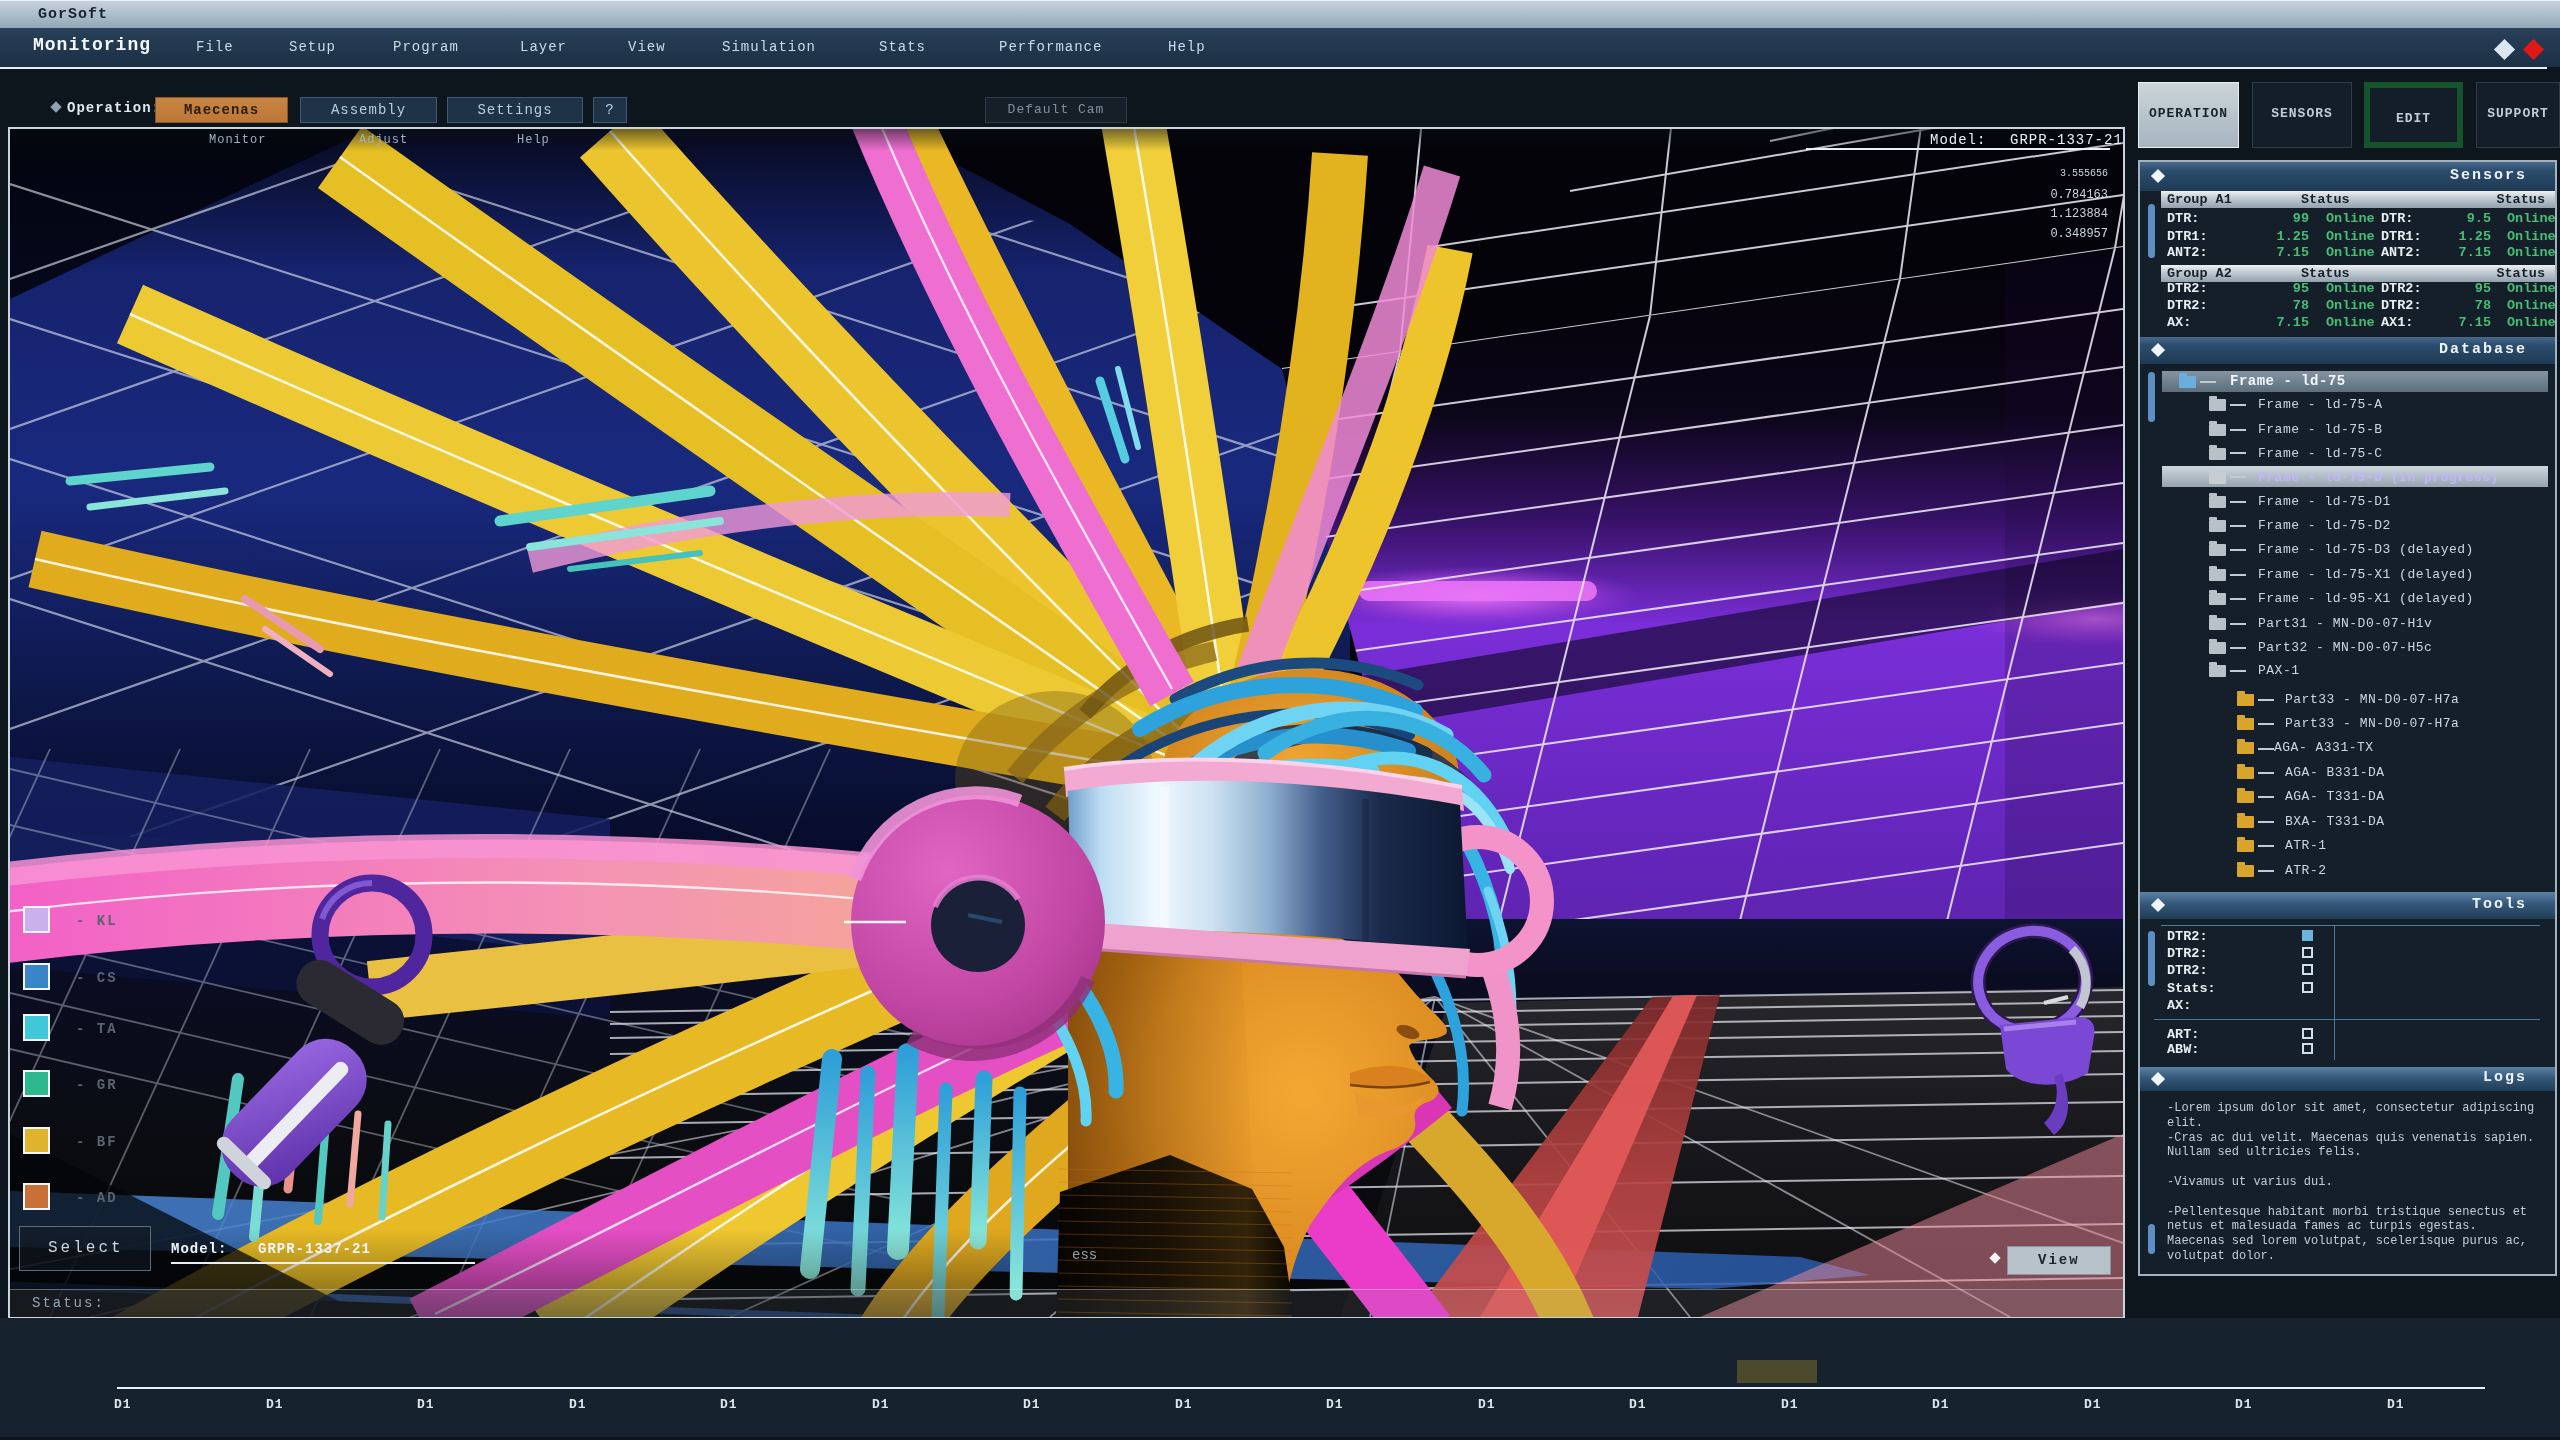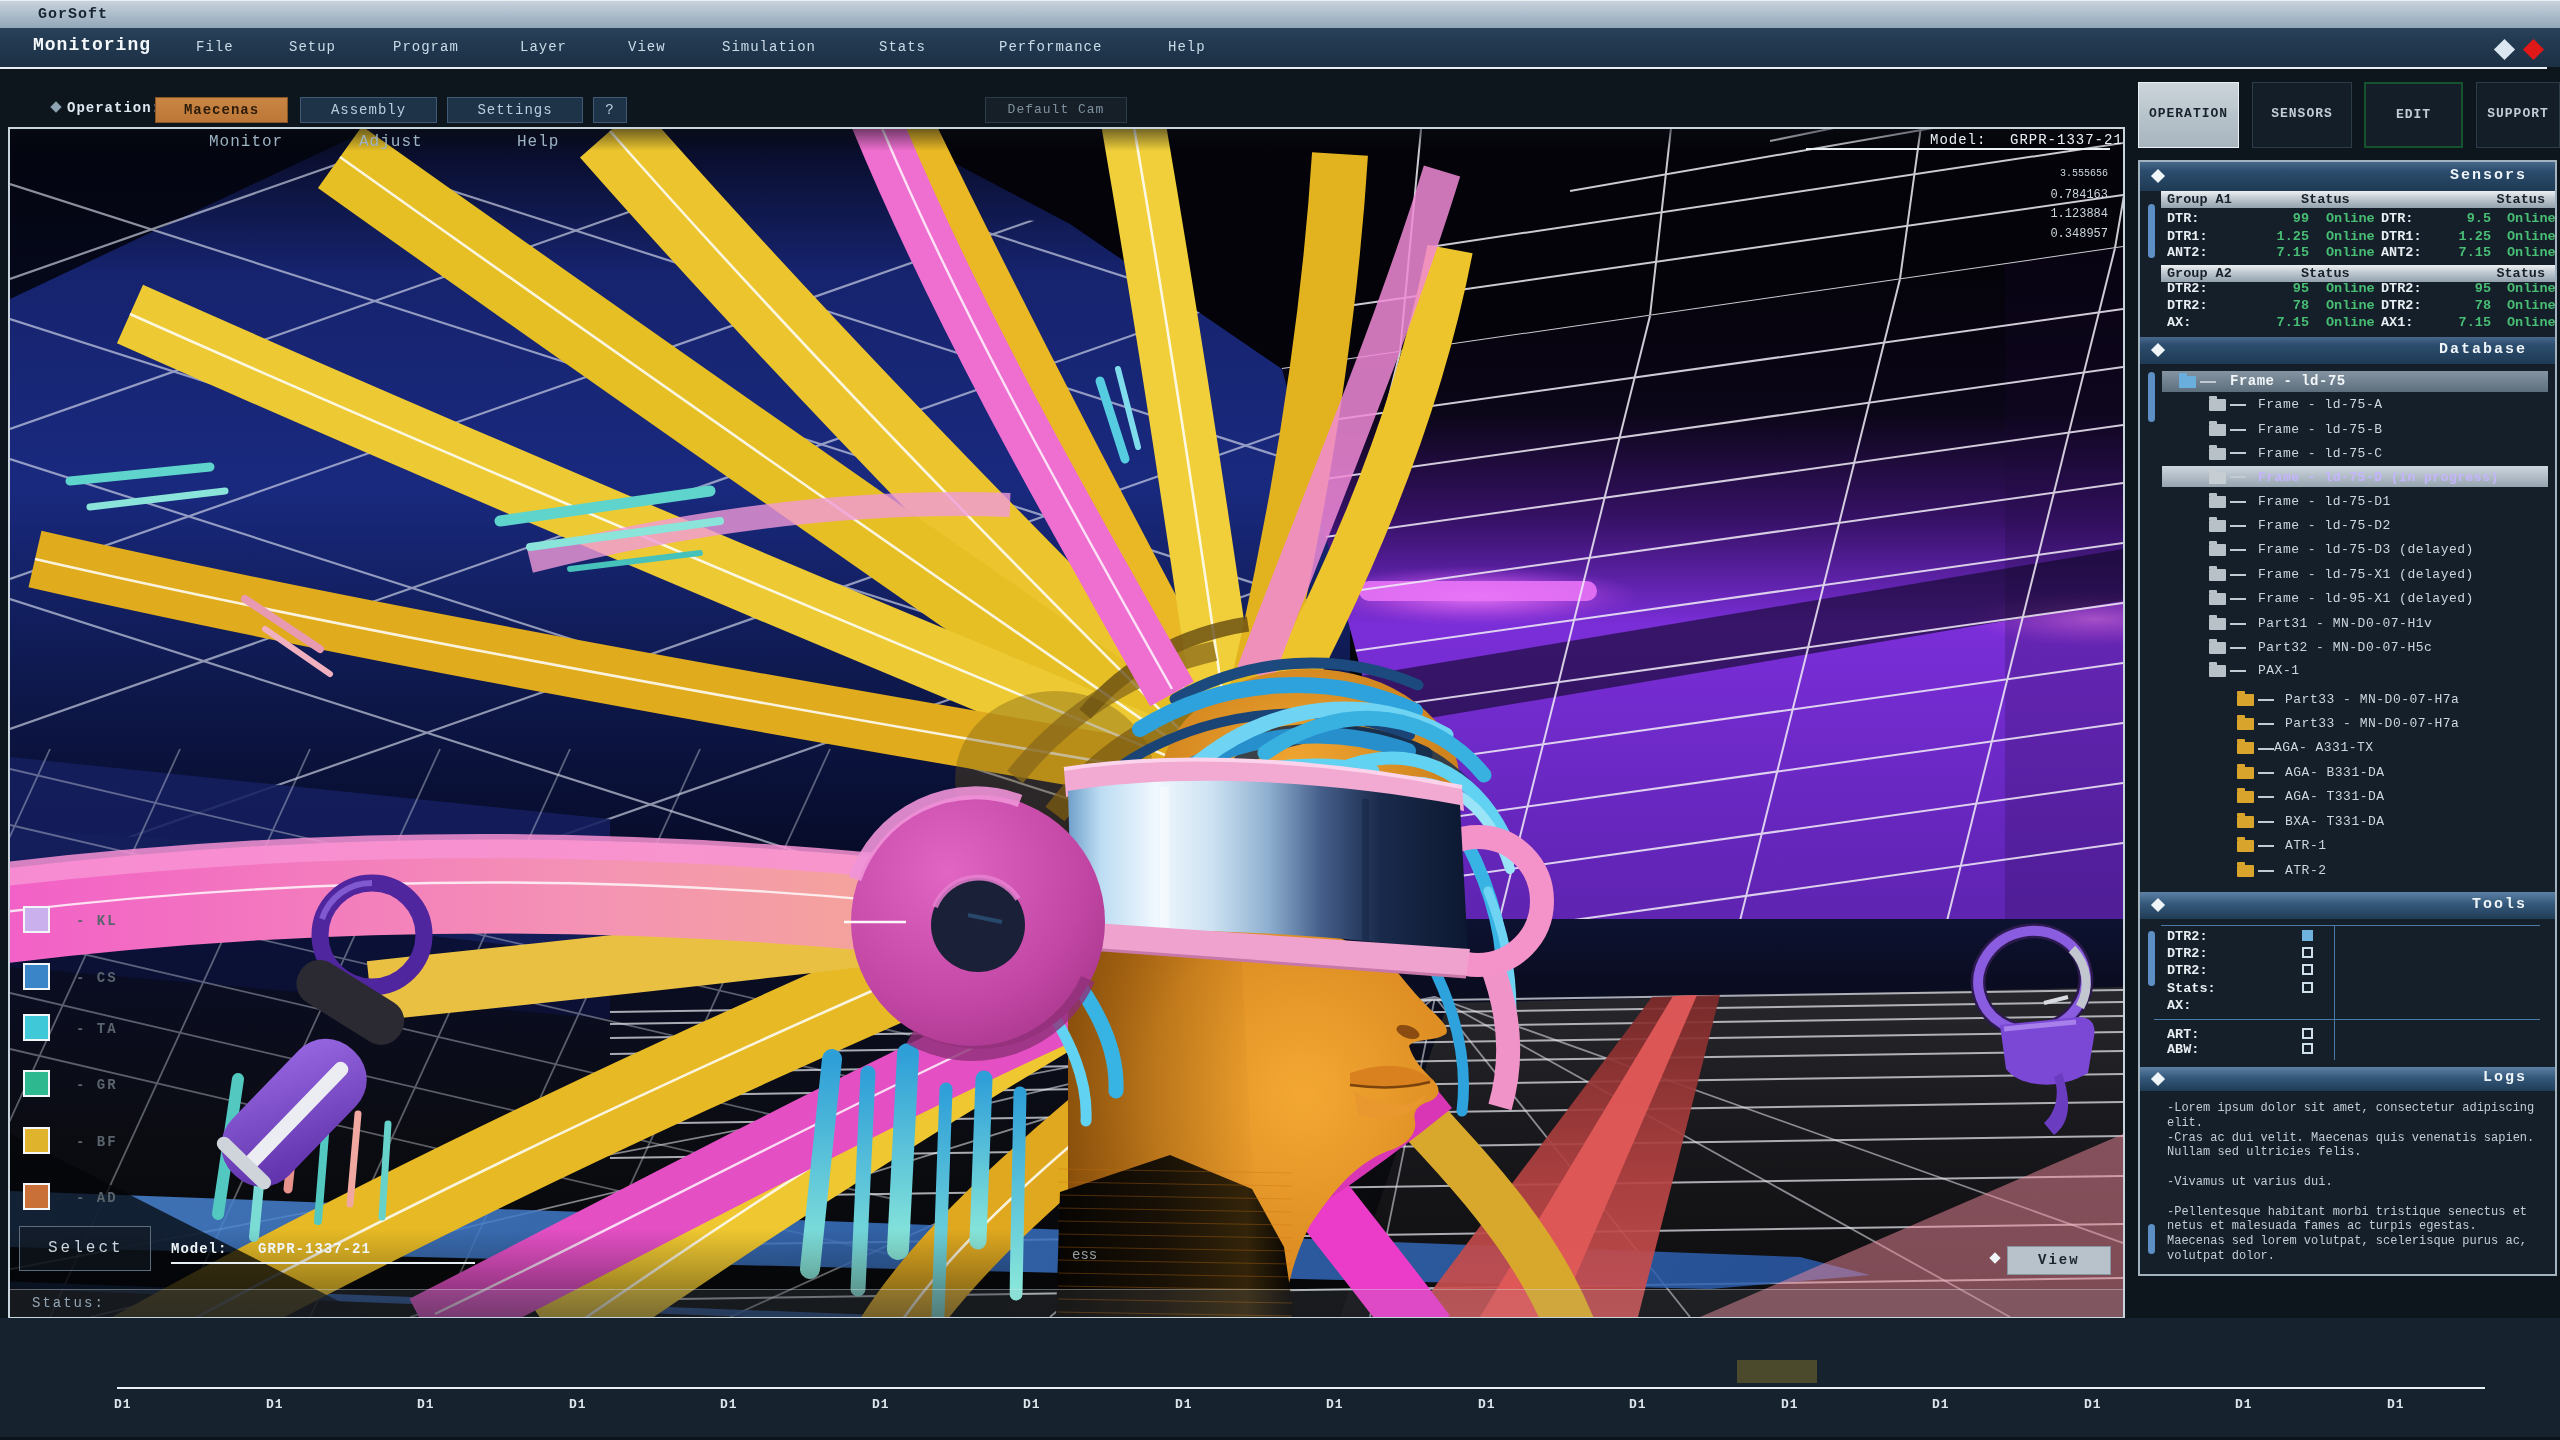--- a/index.html
+++ b/index.html
@@ -16,21 +16,21 @@
   #menubar .underline { position:absolute; left:0; top:39px; width:2547px; height:2px; background:#e8eef4; }
   .mitem { position:absolute; top:11px; font-size:14px; color:#c9dbe7; letter-spacing:1px; }
   .mi0 { left:33px; top:7px; font-size:18px; font-weight:bold; color:#f4f8fb; }
   .dia { position:absolute; width:15px; height:15px; transform:rotate(45deg); top:14px; }
   
   .tbtn { position:absolute; top:97px; height:26px; font-size:14px; letter-spacing:1px;
     text-align:center; line-height:24px; }
   
   #viewport { position:absolute; left:8px; top:127px; width:2117px; height:1192px;
     border:2px solid #c9d5dd; background:#06070c; }
-  .vtab { position:absolute; top:4px; font-size:16px; color:#9cb2c2; letter-spacing:1px;padding-left:9px; }
+  .vtab { position:absolute; top:4px; font-size:12px; color:#9cb2c2; letter-spacing:1px;padding-left:9px; }
   
   .lgsq { position:absolute; width:27px; height:27px; border:2px solid #f2f6f8; left:13px; }
   .lgtx { position:absolute; left:66px; font-size:14px; font-weight:bold; color:#5a646d; letter-spacing:2px; }
   
   .stab { position:absolute; top:82px; height:66px; font-size:13px; font-weight:bold;
     text-align:center; letter-spacing:1px; }
   #sidepanel { position:absolute; left:2138px; top:160px; width:419px; height:1116px;
     background:#141f29; border:2px solid #a2b2be; }
   .phead { position:absolute; left:0; width:415px; height:29px;
     background:linear-gradient(180deg,#47688a 0%,#2c4d6e 30%,#1e3a54 100%);
@@ -492,21 +492,21 @@
   <div class="abs" style="left:1981px;top:1125px;width:8px;height:8px;background:#f0f5f8;transform:rotate(45deg)"></div>
   <div class="abs" style="left:1997px;top:1117px;width:104px;height:29px;background:#b7c2ca;border:1px solid #8795a0"></div>
   <div class="abs" style="left:2028px;top:1123px;font-size:14px;font-weight:bold;color:#1b252f;letter-spacing:2px">View</div>
 
   <div class="abs" style="left:0;top:1160px;width:2113px;height:28px;background:rgba(145,165,180,0.13);border-top:1px solid rgba(230,240,246,0.35)"></div>
   <div class="abs" style="left:22px;top:1166px;font-size:14px;color:#93a5b4;letter-spacing:2px">Status:</div>
 </div>
 
 <div class="stab" style="left:2138px;width:101px;background:linear-gradient(180deg,#ccd5da 0%,#b6c2ca 55%,#a7b5bf 100%);border:1px solid #e8eef2;color:#18222c;line-height:62px">OPERATION</div>
 <div class="stab" style="left:2252px;width:100px;background:#131e28;border:1px solid #2b3b48;color:#c0cdd7;line-height:62px">SENSORS</div>
-<div class="stab" style="left:2364px;width:99px;background:#131e28;border:2px solid #14532d;color:#c0cdd7;line-height:62px">EDIT</div>
+<div class="stab" style="left:2364px;width:99px;background:#131e28;border:6px solid #14532d;color:#c0cdd7;line-height:62px">EDIT</div>
 <div class="stab" style="left:2476px;width:84px;background:#131e28;border:1px solid #2b3b48;color:#c0cdd7;line-height:62px">SUPPORT</div>
 
 <div id="sidepanel">
   <div class="phead" style="top:0px">
       <div class="dd"></div>
       <div class="tt">Sensors</div>
     </div>
   <div class="gbar" style="top:29px">
       <span style="position:absolute;left:6px;top:1px">Group A1</span>
       <span style="position:absolute;left:140px;top:1px">Status</span>

